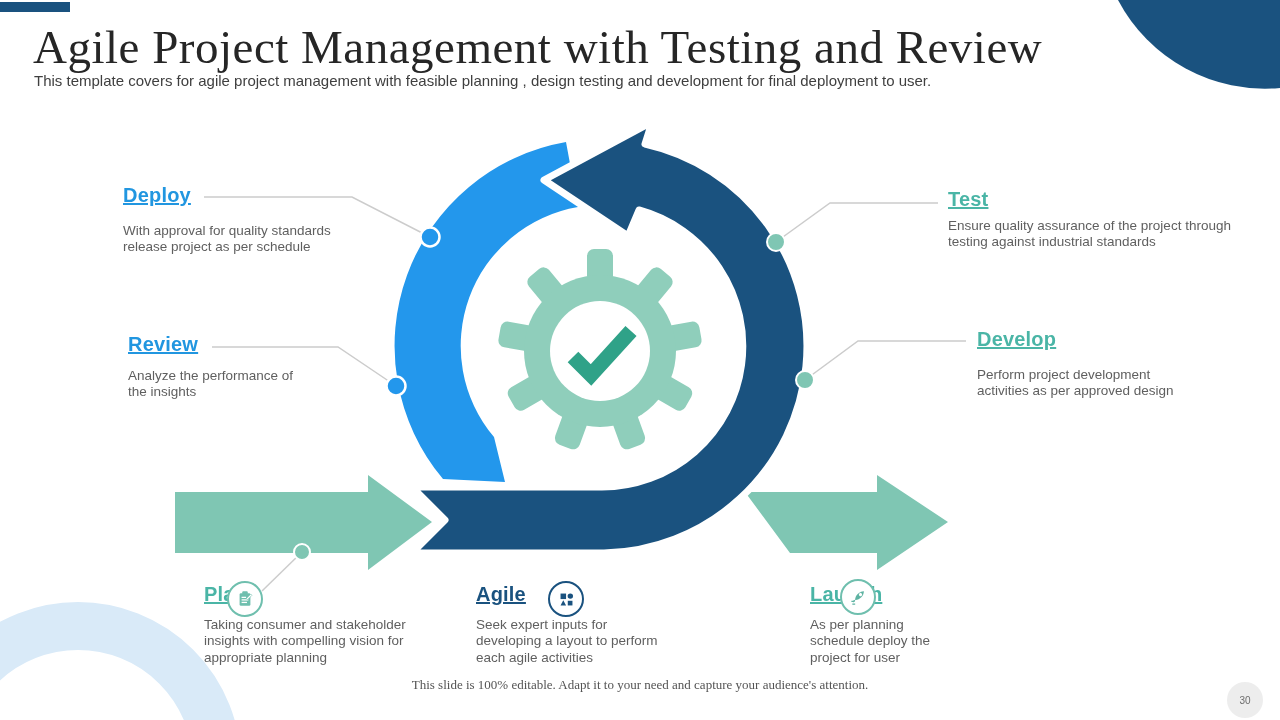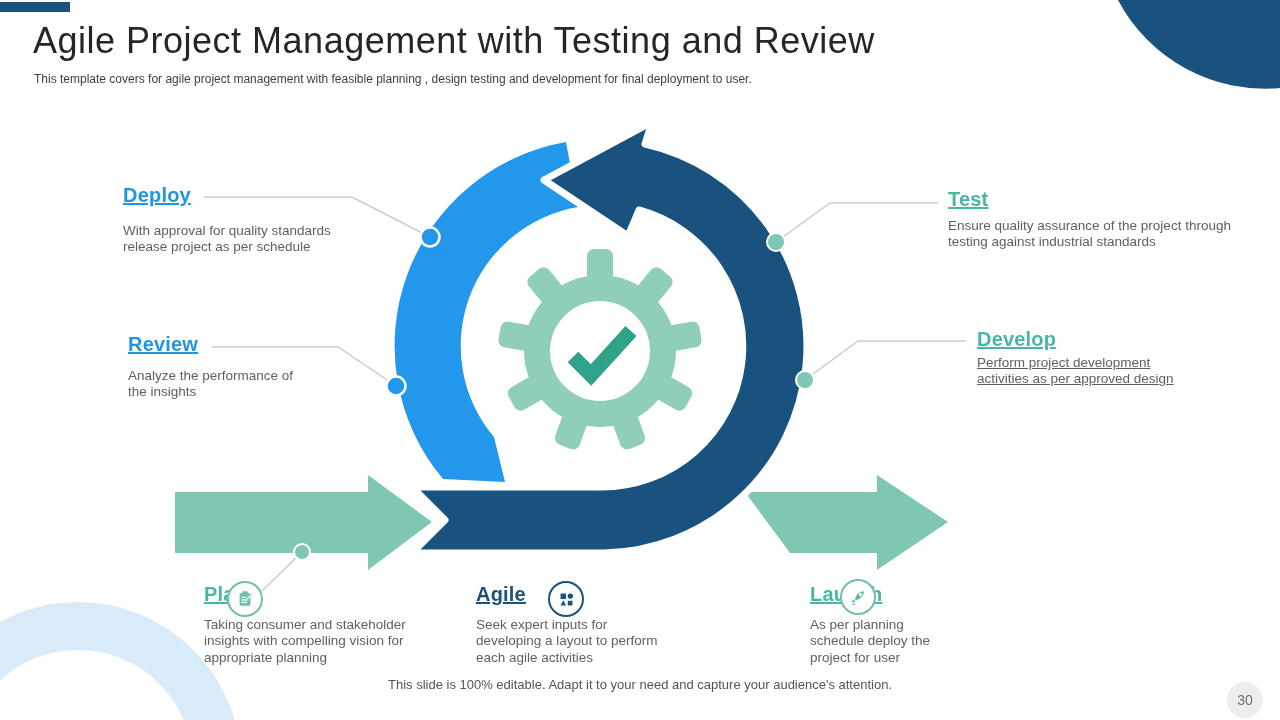--- a/index.html
+++ b/index.html
@@ -2,33 +2,33 @@
 <html style="--dark_blue: #1A527F; --bright_blue: #2397EC; --heading_blue: #2196E0; --teal: #7FC6B3; --teal_heading: #4AB5A6; --gear_green: #8FCEBB; --check_green: #2FA288; --text_gray: #5F5F5F; --connector_gray: #CCCCCC; --badge_bg: #EDEDED; --pale_ring: #D9EAF8;"><head>
 <meta charset="utf-8">
 <style>
   html,body{margin:0;padding:0;}
   #slide{
     position:relative;width:1280px;height:720px;background:#ffffff;
     overflow:hidden;font-family:"Liberation Sans",sans-serif;
   }
   .abs{position:absolute;}
   #topbar{left:0;top:2px;width:70px;height:10px;background:var(--dark_blue);}
-  #title{left:33px;top:20px;font-size:36px;letter-spacing:.5px;color:#262626;font-weight:400;}
-  #subtitle{left:34px;top:72px;font-size:12px;color:#3f3f3f;}
+  #title{left:33px;top:20px;font-size:47px;letter-spacing:.5px;color:#262626;font-weight:400;font-family:Liberation Serif, serif;}
+  #subtitle{left:34px;top:72px;font-size:15px;color:#3f3f3f;}
   .stage-heading{font-size:20px;font-weight:bold;letter-spacing:.2px;text-decoration:underline;}
   .stage-desc{font-size:13.5px;line-height:1.22;color:var(--text_gray);}
   .blue-h{color:var(--heading_blue);}
   .teal-h{color:var(--teal_heading);}
   .darkblue-h{color:var(--dark_blue);}
   .icon-circle{width:32px;height:32px;border-radius:50%;display:flex;align-items:center;justify-content:center;background:#fff;}
   .icon-teal{border:2px solid #6fbfae;}
   .icon-blue{border:2px solid var(--dark_blue);}
-  #footer{left:0;top:677px;width:100%;text-align:center;font-size:13px;color:#545454;}
+  #footer{left:0;top:677px;width:100%;text-align:center;font-size:13px;color:#545454;font-family:Liberation Serif, serif;}
   #page-badge{left:1227px;top:682px;width:36px;height:36px;border-radius:50%;background:var(--badge_bg);
-    color:#6d6d6d;font-size:14px;display:flex;align-items:center;justify-content:center;}
+    color:#6d6d6d;font-size:10px;display:flex;align-items:center;justify-content:center;}
   #corner-ring{left:-85px;top:602px;width:230px;height:230px;border-radius:50%;
     border:48px solid var(--pale_ring);}
   #diagram-svg{left:0;top:0;}
 </style>
 </head>
 <body>
 
 <div id="slide">
 
   <div id="topbar" class="abs"></div>
@@ -91,21 +91,21 @@
     <div class="stage-desc" style="width:310px;margin-top:7px;">Ensure quality assurance of the project through testing against industrial standards</div>
   </div>
 
   <div class="abs" style="left:128px;top:333px;">
     <div class="stage-heading blue-h">Review</div>
     <div class="stage-desc" style="width:175px;margin-top:12px;">Analyze the performance of the insights</div>
   </div>
 
   <div class="abs" style="left:977px;top:328px;">
     <div class="stage-heading teal-h">Develop</div>
-    <div class="stage-desc" style="width:220px;margin-top:4px;text-decoration:underline;">Perform project development activities as per approved design</div>
+    <div class="stage-desc" style="width:220px;margin-top:16px;">Perform project development activities as per approved design</div>
   </div>
 
   <div class="abs" style="left:172px;top:583px;margin-left:32px;">
     <div class="stage-heading teal-h">Plan</div>
     <div class="stage-desc" style="width:205px;margin-top:11px;">Taking consumer and stakeholder insights with compelling vision for appropriate planning</div>
   </div>
   <div class="abs icon-circle icon-teal" style="left:227px;top:581px;">
     <svg width="18" height="18" viewBox="0 0 20 20">
       <rect x="4" y="3.5" width="12" height="14" rx="1.5" fill="#6fbfae"></rect>
       <rect x="7" y="1.5" width="6" height="3.5" rx="1" fill="#6fbfae"></rect>

